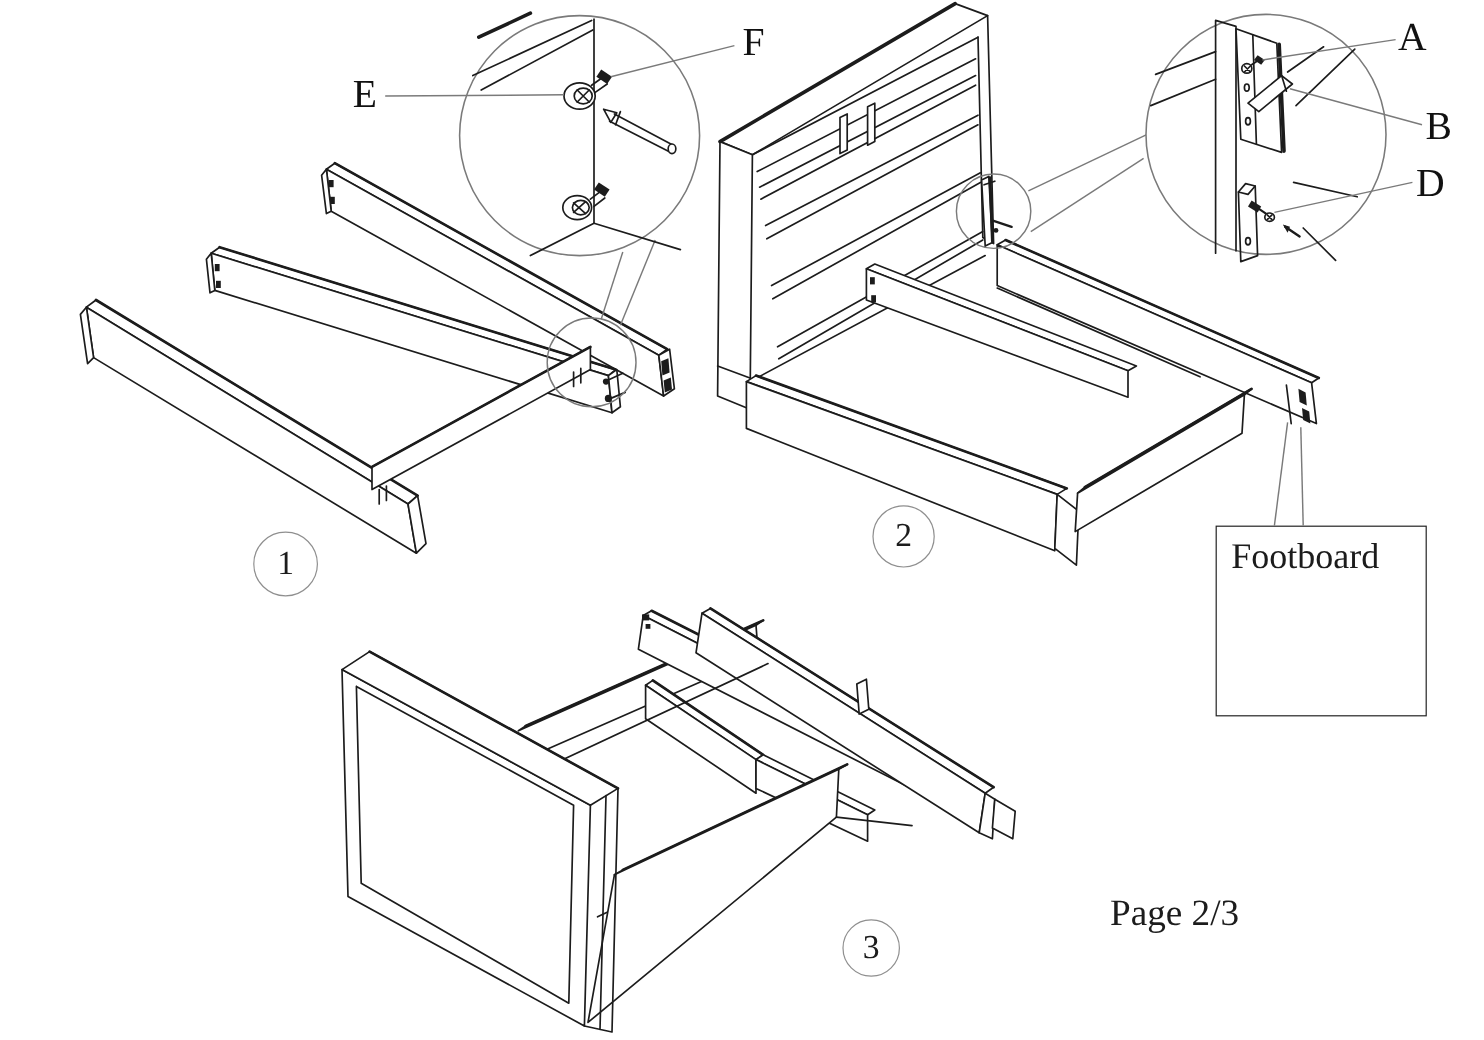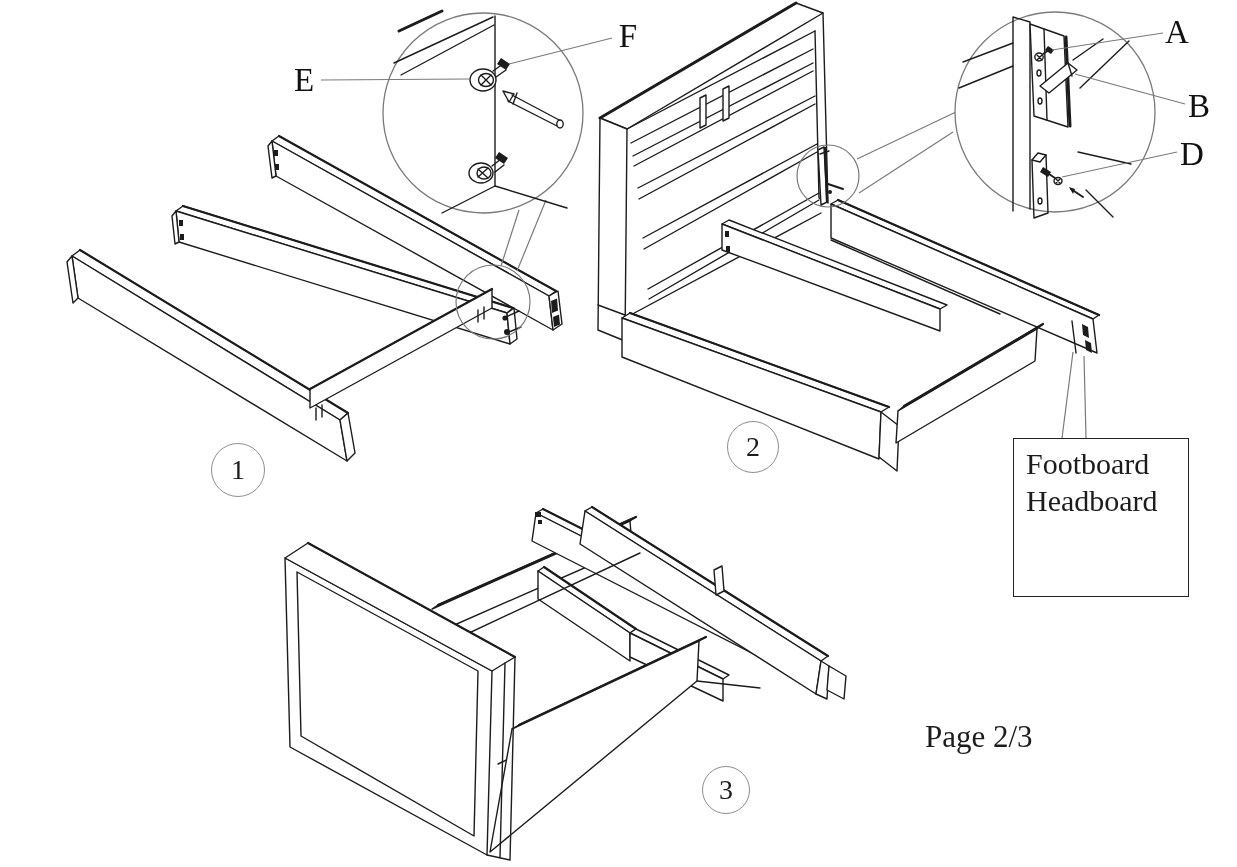--- a/index.html
+++ b/index.html
@@ -25,21 +25,21 @@
     position:absolute;border:1.4px solid #8f8f8f;border-radius:50%;
     display:flex;align-items:center;justify-content:center;
     font-size:28px;color:#1c1c1c;box-sizing:border-box;background:transparent;
   }
   .note-box{
     position:absolute;left:1013px;top:438px;width:176px;height:159px;
     border:1.7px solid #232323;box-sizing:border-box;background:#ffffff;
     padding:6px 16px 0 12px;font-size:30px;line-height:37px;white-space:nowrap;
   }
   .page-indicator{
-    position:absolute;left:925px;top:718px;font-size:31px;line-height:1.2;
+    position:absolute;left:925px;top:742px;font-size:31px;line-height:1.2;
   }
 </style>
 </head>
 <body>
 
 <div class="canvas">
 
   <svg class="art" viewBox="0 0 1237 867" xmlns="http://www.w3.org/2000/svg">
 
     <g>
@@ -276,18 +276,17 @@
   </div>
   <div class="step-circle" style="left:727px;top:421px;width:52px;height:52px;">
     <span>2</span>
   </div>
   <div class="step-circle" style="left:702px;top:766px;width:48px;height:48px;">
     <span>3</span>
   </div>
 
   <div class="note-box">
     <div>Footboard</div>
-    <div>Headboard</div>
   </div>
 
   <div class="page-indicator">Page 2/3</div>
 
 </div>
 
 </body></html>

